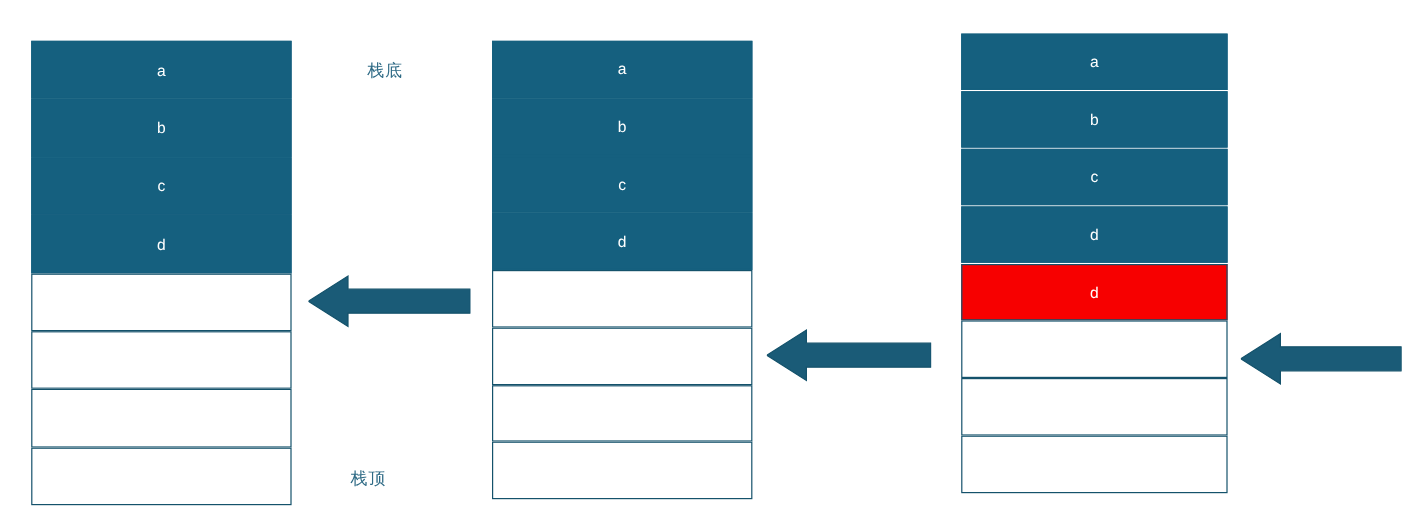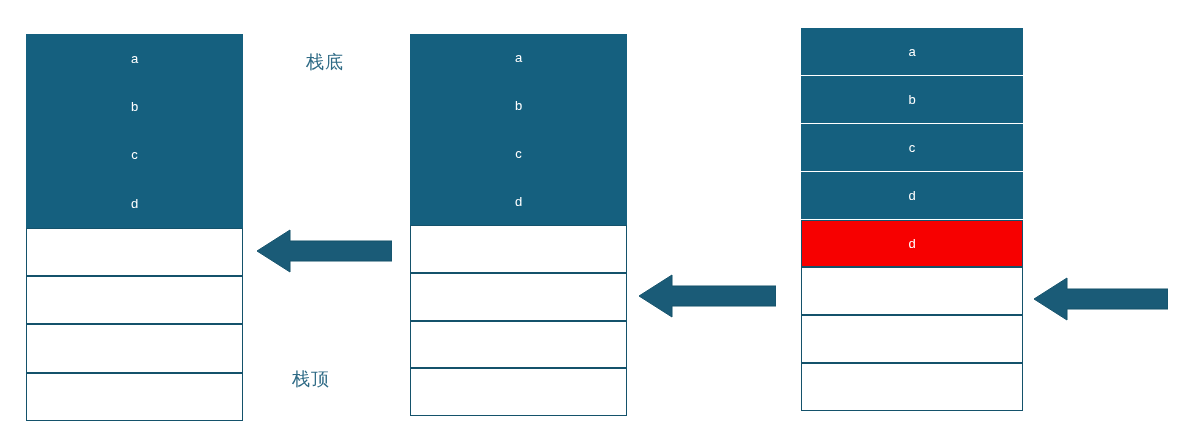--- a/index.html
+++ b/index.html
@@ -39,26 +39,26 @@
   #stack3 .cell{margin-bottom:0.5px;}
 
   
   .arrow{position:absolute;}
   .arrow svg{display:block;}
 
   
   .label{
     position:absolute;
     color:#2E6A85;
-    font-size:18px;
+    font-size:14px;
     white-space:nowrap;
     letter-spacing:1px;
   }
   #label-bottom{left:306px;top:50px;}
-  #label-top{left:292px;top:367px;}
+  #label-top{left:292px;top:390px;}
 </style>
 </head>
 <body>
 
 <div class="canvas">
 
   <div class="stack" id="stack1">
     <div class="cell filled">
         <span>a</span>
       </div>

